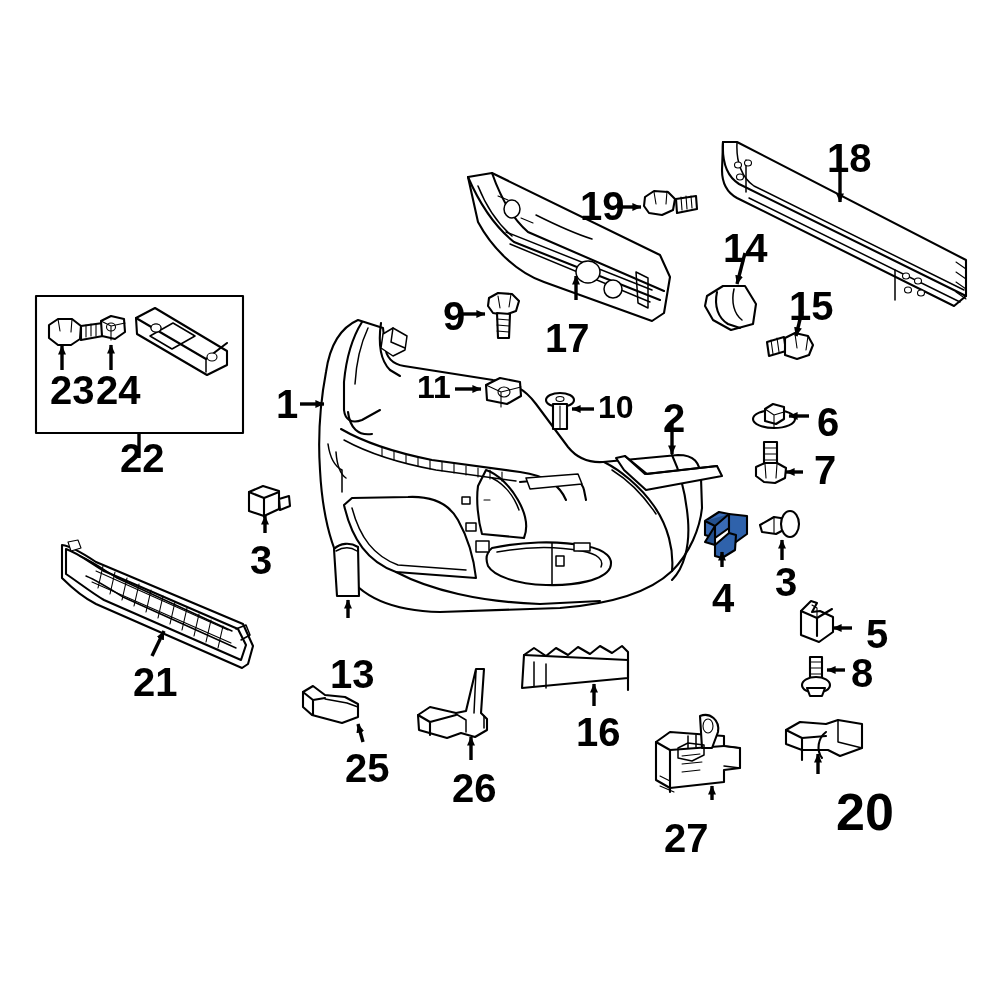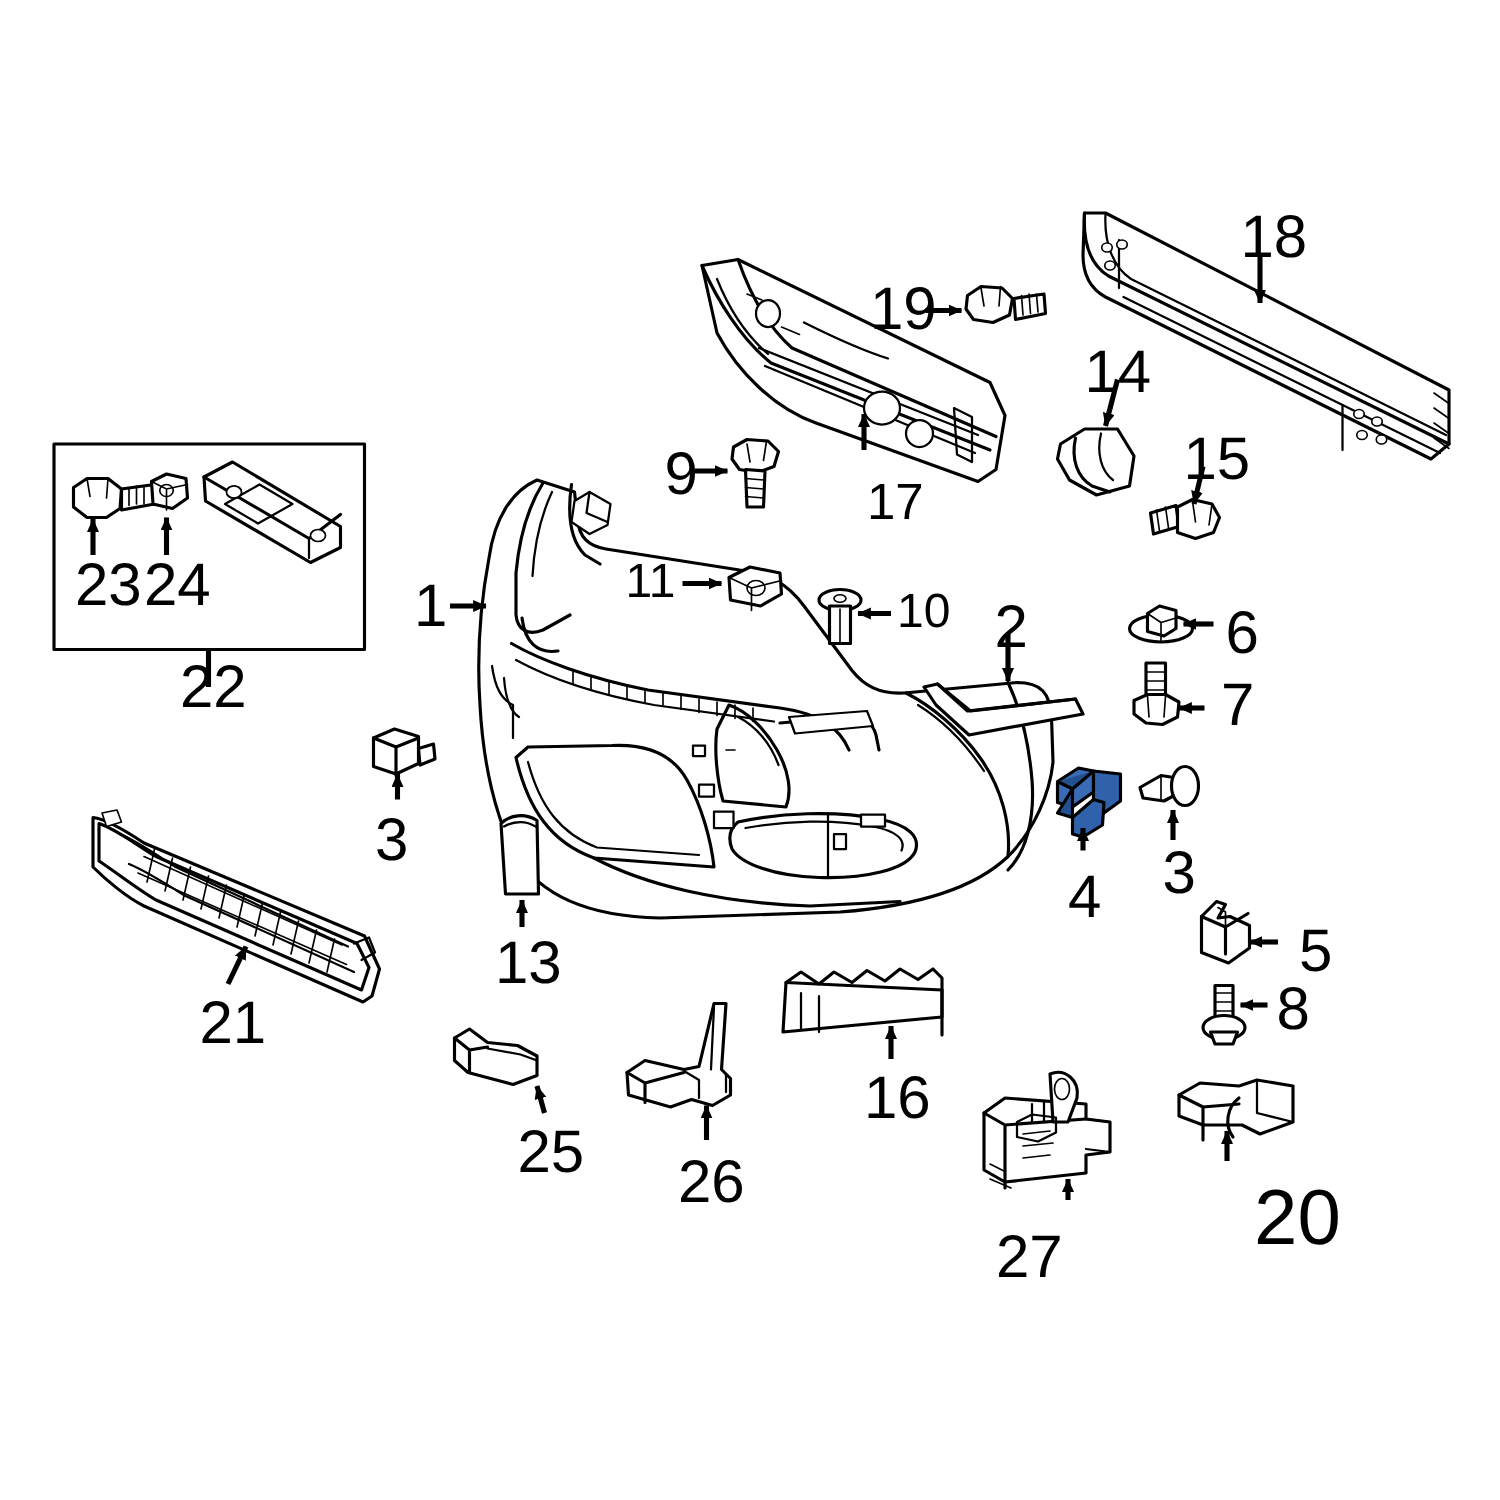--- a/index.html
+++ b/index.html
@@ -4,21 +4,21 @@
 <title>Parts Diagram</title>
 <style>
   html,body{margin:0;padding:0;background:#ffffff;}
   body{width:1000px;height:1000px;overflow:hidden;
        font-family:"Liberation Sans", sans-serif;}
   #stage{position:relative;width:1000px;height:1000px;background:#ffffff;}
   #diagram{position:absolute;left:0;top:0;width:1000px;height:1000px;}
   .callout{
     position:absolute;
     font-family:"Liberation Sans", sans-serif;
-    font-weight:400;
+    font-weight:700;
     color:#000000;
     line-height:1;
     white-space:nowrap;
     -webkit-font-smoothing:antialiased;
   }
 </style>
 </head>
 <body>
 
 <div id="stage">
@@ -356,25 +356,25 @@
   <div class="callout" style="left:775px;top:562px;font-size:40px">3</div>
   <div class="callout" style="left:712px;top:578px;font-size:40px">4</div>
   <div class="callout" style="left:866px;top:614px;font-size:40px">5</div>
   <div class="callout" style="left:817px;top:402px;font-size:40px">6</div>
   <div class="callout" style="left:814px;top:450px;font-size:40px">7</div>
   <div class="callout" style="left:851px;top:653px;font-size:40px">8</div>
   <div class="callout" style="left:443px;top:296px;font-size:40px">9</div>
   <div class="callout" style="left:598px;top:391px;font-size:32px">10</div>
   <div class="callout" style="left:417px;top:371px;font-size:32px">11</div>
   <div class="callout" style="left:250px;top:540px;font-size:40px">3</div>
-  <div class="callout" style="left:330px;top:622px;font-size:40px">13</div>
+  <div class="callout" style="left:330px;top:654px;font-size:40px">13</div>
   <div class="callout" style="left:723px;top:228px;font-size:40px">14</div>
   <div class="callout" style="left:789px;top:286px;font-size:40px">15</div>
   <div class="callout" style="left:576px;top:712px;font-size:40px">16</div>
-  <div class="callout" style="left:578px;top:318px;font-size:34px">17</div>
+  <div class="callout" style="left:545px;top:318px;font-size:40px">17</div>
   <div class="callout" style="left:827px;top:138px;font-size:40px">18</div>
   <div class="callout" style="left:580px;top:186px;font-size:40px">19</div>
   <div class="callout" style="left:836px;top:786px;font-size:52px">20</div>
   <div class="callout" style="left:133px;top:662px;font-size:40px">21</div>
   <div class="callout" style="left:120px;top:438px;font-size:40px">22</div>
   <div class="callout" style="left:50px;top:370px;font-size:40px">23</div>
   <div class="callout" style="left:96px;top:370px;font-size:40px">24</div>
   <div class="callout" style="left:345px;top:748px;font-size:40px">25</div>
   <div class="callout" style="left:452px;top:768px;font-size:40px">26</div>
   <div class="callout" style="left:664px;top:818px;font-size:40px">27</div>

